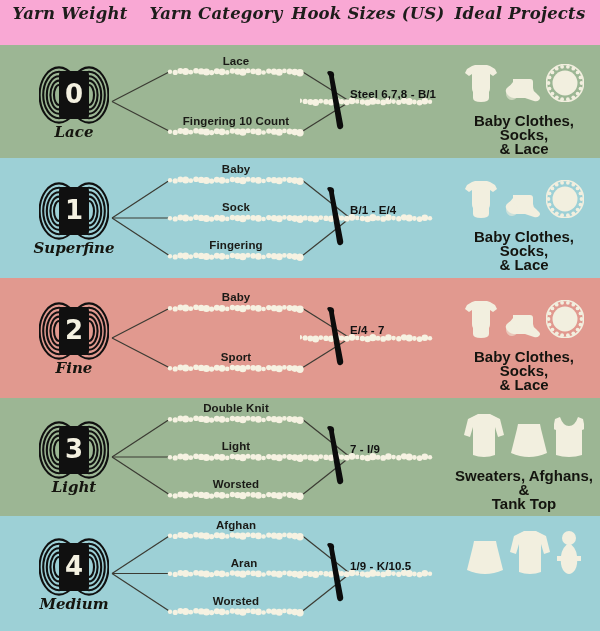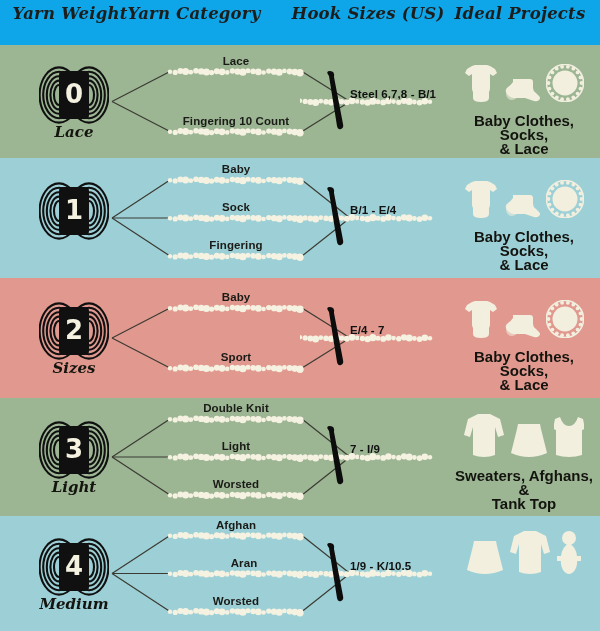--- a/index.html
+++ b/index.html
@@ -6,35 +6,35 @@
   body{
     width:600px;height:631px;overflow:hidden;
     background:#eceadb;
     font-family:"Liberation Sans", sans-serif;
   }
   #chart{position:relative;width:600px;height:631px;}
 
   
   .header{
     position:absolute;left:0;top:0;width:600px;height:45px;
-    background:#0ea5e9;
+    background:#f9a8d4;
   }
   .hcol{
     position:absolute;top:4px;
     font-family:"DejaVu Serif", serif;
     font-style:italic;
     font-weight:700;
     font-size:16.5px;
     color:#1d1d1b;
     text-align:center;
     letter-spacing:.2px;
     white-space:nowrap;
   }
   .hcol.c1{left:0;width:140px;}
-  .hcol.c2{left:124px;width:140px;}
+  .hcol.c2{left:146px;width:140px;}
   .hcol.c3{left:288px;width:160px;}
   .hcol.c4{left:440px;width:160px;}
 
   
   .row{position:absolute;left:0;width:600px;overflow:hidden;}
   .row.green{background:#9cb694;}
   .row.blue{background:#9dd0d6;}
   .row.pink{background:#e1998f;}
 
   
@@ -267,20 +267,21 @@
               <ellipse cx="20" cy="30" rx="12.2" ry="18.8" fill="none" stroke="#101010" stroke-width="2.1"></ellipse>
               <ellipse cx="50" cy="30" rx="12.2" ry="18.8" fill="none" stroke="#101010" stroke-width="2.1"></ellipse>
               <ellipse cx="20" cy="30" rx="15.8" ry="23.200000000000003" fill="none" stroke="#101010" stroke-width="2.1"></ellipse>
               <ellipse cx="50" cy="30" rx="15.8" ry="23.200000000000003" fill="none" stroke="#101010" stroke-width="2.1"></ellipse>
               <ellipse cx="20" cy="30" rx="19.4" ry="27.6" fill="none" stroke="#101010" stroke-width="2.1"></ellipse>
               <ellipse cx="50" cy="30" rx="19.4" ry="27.6" fill="none" stroke="#101010" stroke-width="2.1"></ellipse>
               <rect x="20" y="6" width="30" height="48" rx="4" fill="#101010"></rect>
               <text x="35" y="38" text-anchor="middle" font-family="DejaVu Sans, sans-serif" font-size="26" font-weight="bold" fill="#f4f1e1">1</text>
             </svg>
           </div>
+          <div class="wlabel" style="top:81px">Superfine</div>
         </div>
         <div class="fan">
           <svg width="260" height="120">
             <line x1="12" y1="60" x2="70" y2="22" stroke="#3b3b33" stroke-width="1.2"></line>
             <line x1="202" y1="22" x2="250" y2="60" stroke="#3b3b33" stroke-width="1.2"></line>
             <line x1="12" y1="60" x2="70" y2="60" stroke="#3b3b33" stroke-width="1.2"></line>
             <line x1="202" y1="60" x2="250" y2="60" stroke="#3b3b33" stroke-width="1.2"></line>
             <line x1="12" y1="60" x2="70" y2="98" stroke="#3b3b33" stroke-width="1.2"></line>
             <line x1="202" y1="98" x2="250" y2="60" stroke="#3b3b33" stroke-width="1.2"></line>
             <line x1="250" y1="60" x2="260" y2="60" stroke="#3b3b33" stroke-width="1.2"></line>
@@ -457,21 +458,21 @@
               <ellipse cx="20" cy="30" rx="12.2" ry="18.8" fill="none" stroke="#101010" stroke-width="2.1"></ellipse>
               <ellipse cx="50" cy="30" rx="12.2" ry="18.8" fill="none" stroke="#101010" stroke-width="2.1"></ellipse>
               <ellipse cx="20" cy="30" rx="15.8" ry="23.200000000000003" fill="none" stroke="#101010" stroke-width="2.1"></ellipse>
               <ellipse cx="50" cy="30" rx="15.8" ry="23.200000000000003" fill="none" stroke="#101010" stroke-width="2.1"></ellipse>
               <ellipse cx="20" cy="30" rx="19.4" ry="27.6" fill="none" stroke="#101010" stroke-width="2.1"></ellipse>
               <ellipse cx="50" cy="30" rx="19.4" ry="27.6" fill="none" stroke="#101010" stroke-width="2.1"></ellipse>
               <rect x="20" y="6" width="30" height="48" rx="4" fill="#101010"></rect>
               <text x="35" y="38" text-anchor="middle" font-family="DejaVu Sans, sans-serif" font-size="26" font-weight="bold" fill="#f4f1e1">2</text>
             </svg>
           </div>
-          <div class="wlabel" style="top:81px">Sizes</div>
+          <div class="wlabel" style="top:81px">Fine</div>
         </div>
         <div class="fan">
           <svg width="260" height="120">
             <line x1="12" y1="60" x2="70" y2="30" stroke="#3b3b33" stroke-width="1.2"></line>
             <line x1="202" y1="30" x2="250" y2="60" stroke="#3b3b33" stroke-width="1.2"></line>
             <line x1="12" y1="60" x2="70" y2="90" stroke="#3b3b33" stroke-width="1.2"></line>
             <line x1="202" y1="90" x2="250" y2="60" stroke="#3b3b33" stroke-width="1.2"></line>
             <line x1="250" y1="60" x2="260" y2="60" stroke="#3b3b33" stroke-width="1.2"></line>
             <g>
               <circle cx="70.0" cy="30.3" r="2.2" fill="#f6f2e2"></circle>

